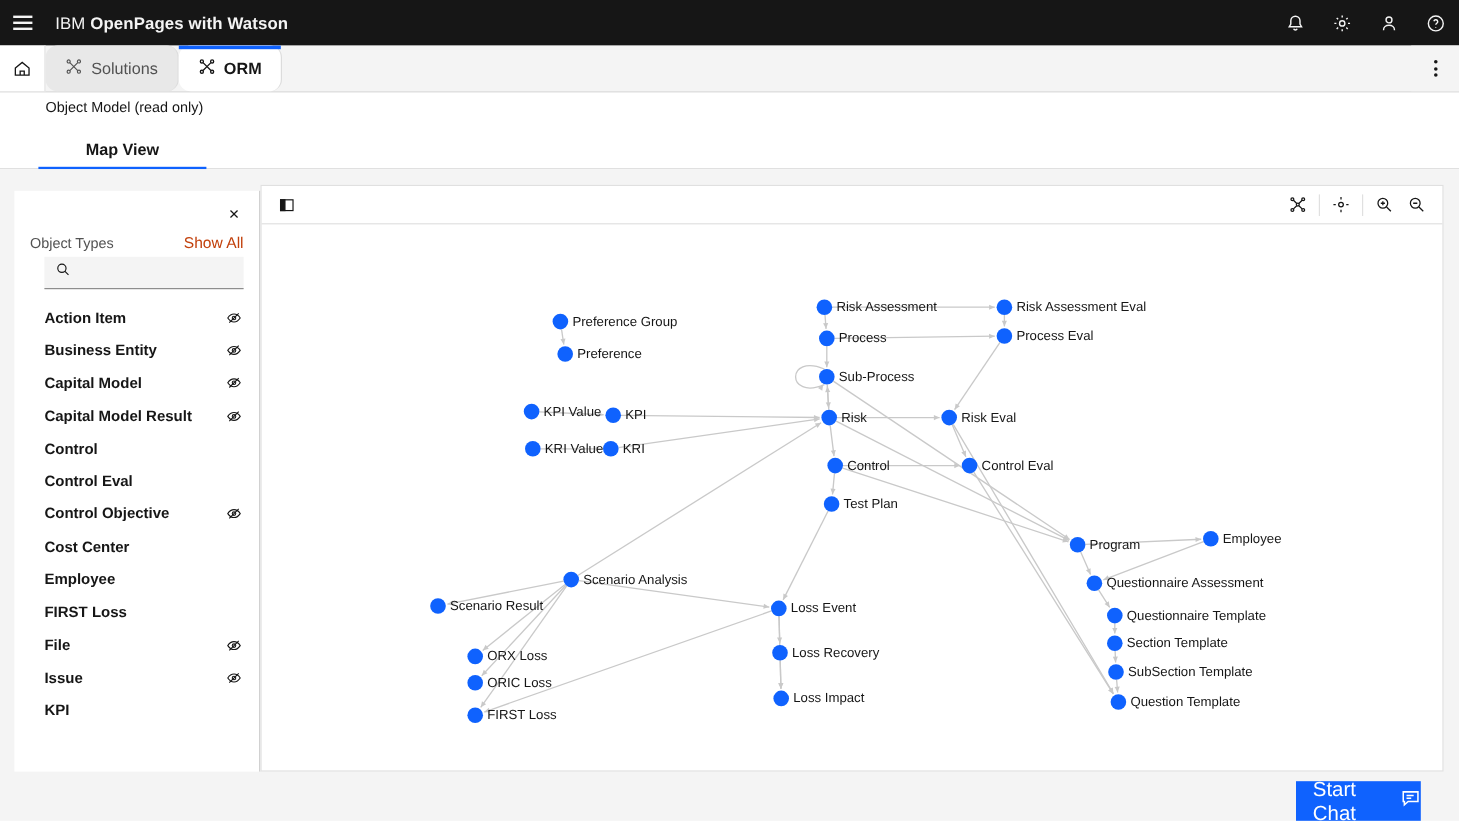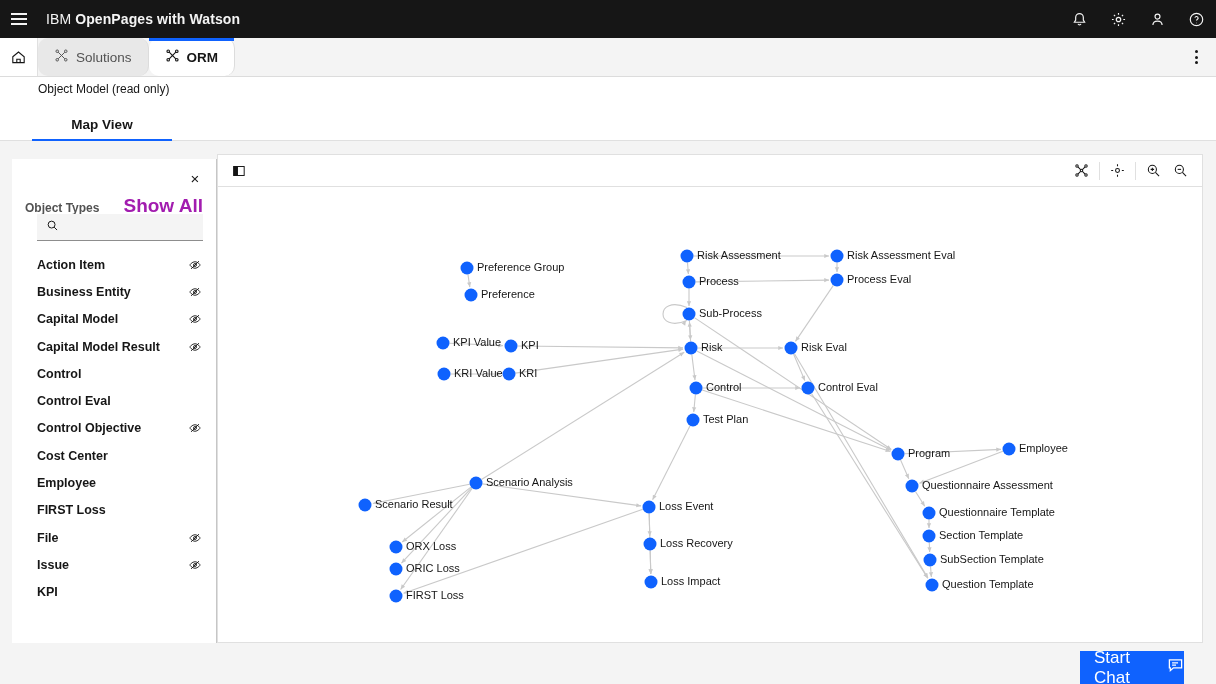--- a/index.html
+++ b/index.html
@@ -117,24 +117,24 @@
     overflow: hidden;
   }
   .panel-close {
     position: absolute; top: 8px; right: 10px;
     width: 22px; height: 22px;
     display: flex; align-items: center; justify-content: center;
     cursor: pointer; color: #161616; font-size: 15px; line-height: 1;
   }
   .panel-head {
     position: absolute; top: 36px; left: 13px; right: 13px;
-    display: flex; align-items: baseline; justify-content: space-between; font-weight: bold;
+    display: flex; align-items: baseline; justify-content: space-between;
   }
   .panel-head .lbl { font-size: 12px; color: #525252; }
-  .panel-head .show-all { font-size: 19px; color: #a21caf; cursor: pointer; }
+  .panel-head .show-all { font-size: 13px; color: #c2410c; cursor: pointer; }
   .search-box {
     position: absolute; top: 55px; left: 25px; right: 13px;
     height: 27px; background: #f4f4f4;
     border-bottom: 1px solid #8d8d8d;
     display: flex; align-items: center; padding-left: 9px;
   }
   .search-box svg { stroke: #161616; fill: none; stroke-width: 1.5; }
   .search-box input {
     border: 0; background: transparent; outline: none;
     font-family: "Liberation Sans", sans-serif;

